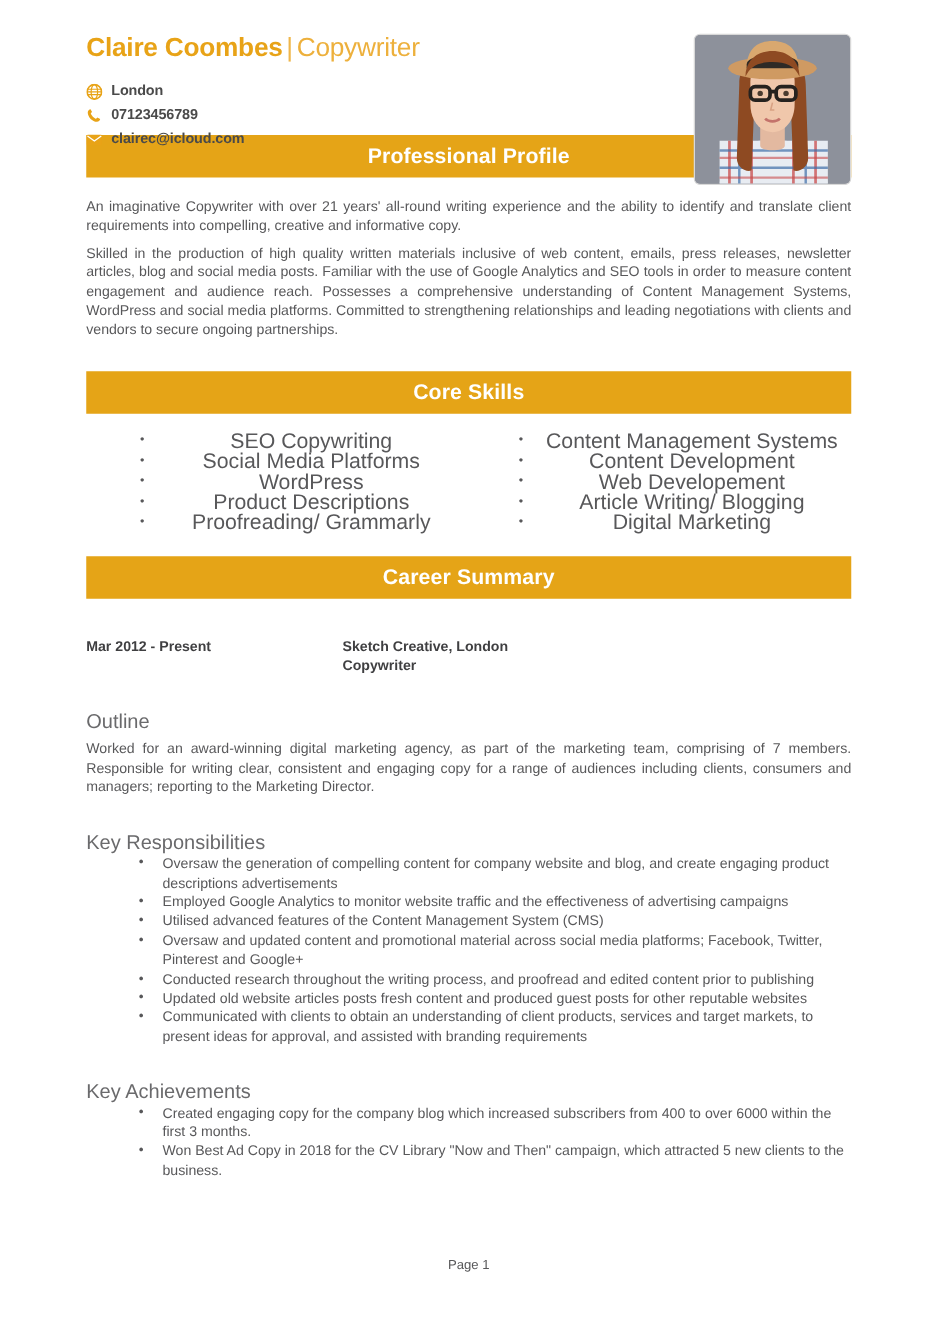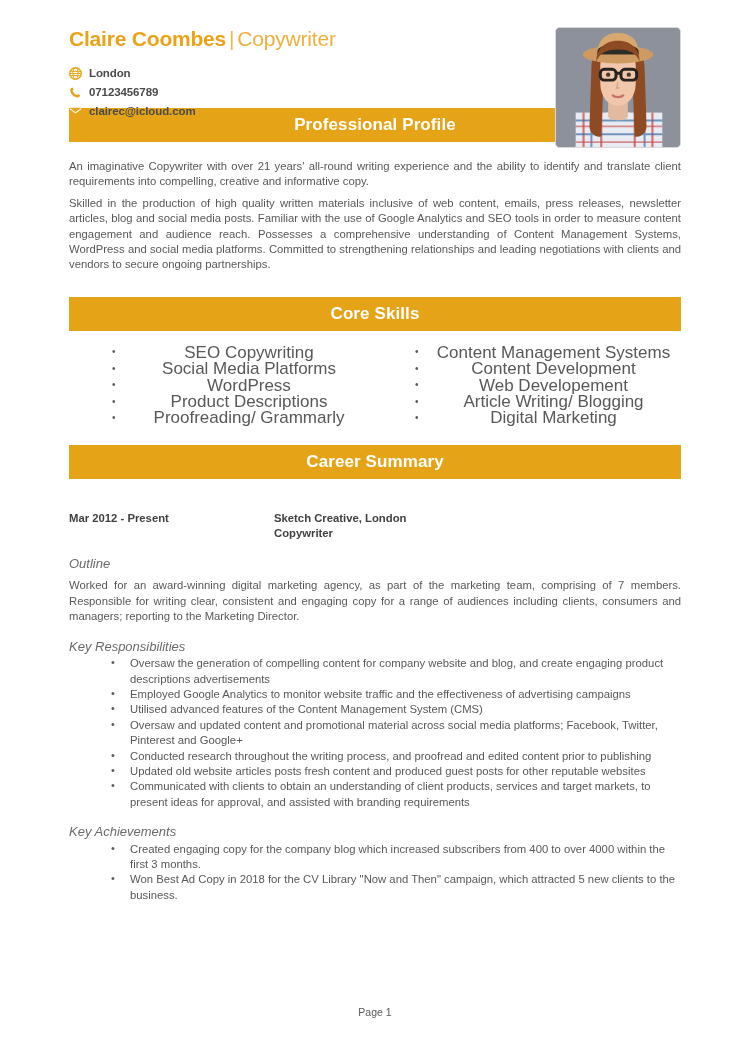--- a/index.html
+++ b/index.html
@@ -160,25 +160,24 @@
     color: #3f3f41;
     line-height: 15.5px;
   }
   .career-role {
     font-size: 11.3px;
     font-weight: bold;
     color: #3f3f41;
     line-height: 15.5px;
   }
   .sub-label {
-    font-size: 13px;
-    font-style: italic;
+    font-size: 16px;
     color: #6a6a6c;
     line-height: 15.5px;
-    margin-top: 14px;
+    margin-top: 28px;
   }
   .outline-para {
     margin-top: 7px;
   }
   ul.bullets {
     list-style: none;
     margin: 2px 0 0 0;
     padding: 0;
   }
   ul.bullets li {
@@ -364,21 +363,21 @@
       <li>Employed Google Analytics to monitor website traffic and the effectiveness of advertising campaigns</li>
       <li>Utilised advanced features of the Content Management System (CMS)</li>
       <li>Oversaw and updated content and promotional material across social media platforms; Facebook, Twitter, Pinterest and Google+</li>
       <li>Conducted research throughout the writing process, and proofread and edited content prior to publishing</li>
       <li>Updated old website articles posts fresh content and produced guest posts for other reputable websites</li>
       <li>Communicated with clients to obtain an understanding of client products, services and target markets, to present ideas for approval, and assisted with branding requirements</li>
     </ul>
 
     <div class="sub-label">Key Achievements</div>
     <ul class="bullets">
-      <li>Created engaging copy for the company blog which increased subscribers from 400 to over 4000 within the first 3 months.</li>
+      <li>Created engaging copy for the company blog which increased subscribers from 400 to over 6000 within the first 3 months.</li>
       <li>Won Best Ad Copy in 2018 for the CV Library "Now and Then" campaign, which attracted 5 new clients to the business.</li>
     </ul>
 
   </div>
 
   <div class="footer">
     <span>Page 1</span>
   </div>
 </div>
 

